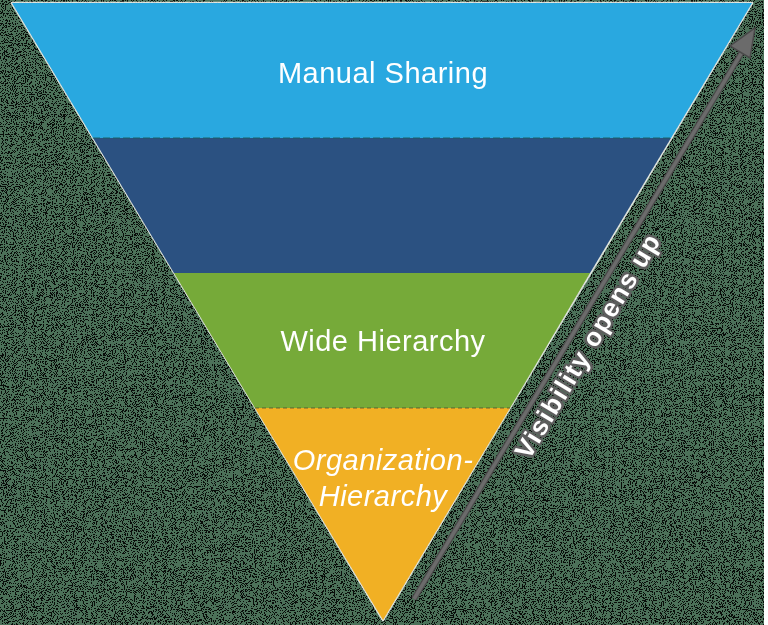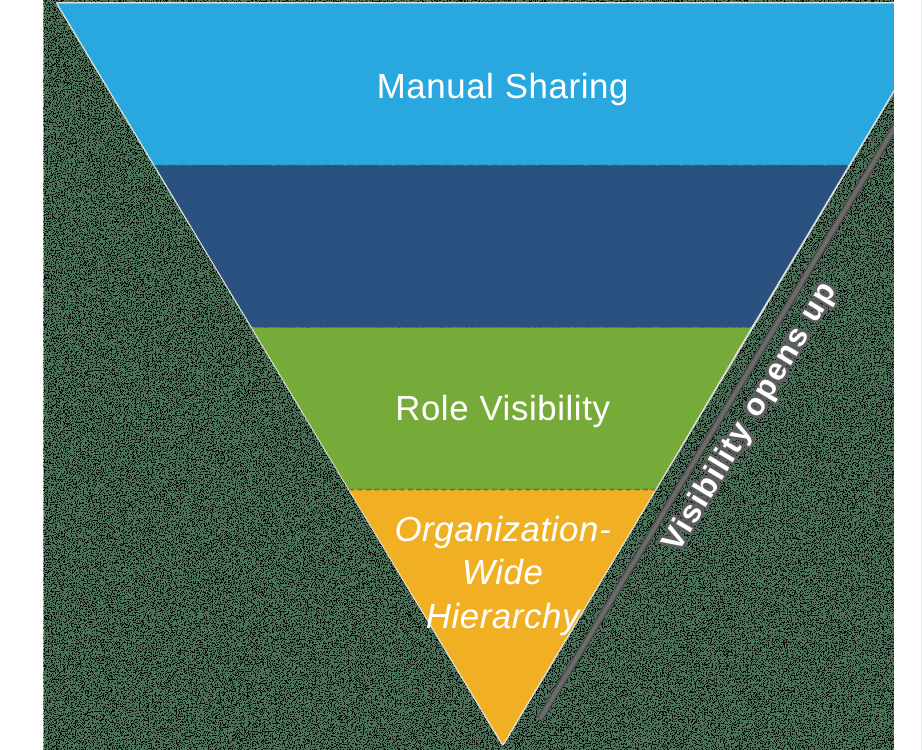--- a/index.html
+++ b/index.html
@@ -3,24 +3,23 @@
 <meta charset="utf-8">
 <style>
   html, body {
     margin: 0;
     padding: 0;
     background: #ffffff;
     font-family: "Liberation Sans", sans-serif;
   }
   .stage {
     position: relative;
-    width: 709px;
+    width: 764px;
     height: 625px;
     overflow: hidden;
-    margin-left: 36px;
   }
   .stage svg {
     position: absolute;
     left: 0;
     top: 0;
   }
   .layer-label {
     position: absolute;
     transform: translate(-50%, -50%);
     color: #ffffff;
@@ -84,23 +83,22 @@
     <line x1="255" y1="408" x2="510" y2="408" stroke="#4a4a30" stroke-opacity="0.5" stroke-width="1.5" stroke-dasharray="4 3"></line>
 
     <line x1="414" y1="599" x2="742" y2="52" stroke-width="6" stroke="#4a4a4a"></line>
     <line x1="414" y1="599" x2="742" y2="52" stroke-width="3.5" stroke="#6b6b6b"></line>
     <polygon points="755,28 750,58 730,46" stroke="#4a4a4a" stroke-width="1.5" fill="#6b6b6b"></polygon>
   </svg>
 
   <div class="layer-label" style="left:383px; top:73px;">Manual Sharing</div>
 
 
-  <div class="layer-label" style="left:383px; top:341px;">Role Visibility</div>
+  <div class="layer-label" style="left:383px; top:341px;">Wide Hierarchy</div>
 
   <div class="layer-label" style="left:383px; top:478px;font-style:italic;">
     <span class="line">Organization-</span>
-    <span class="line">Wide</span>
     <span class="line">Hierarchy</span>
   </div>
 
   <div class="arrow-label">Visibility opens up</div>
 
 </div>
 
 </body></html>

